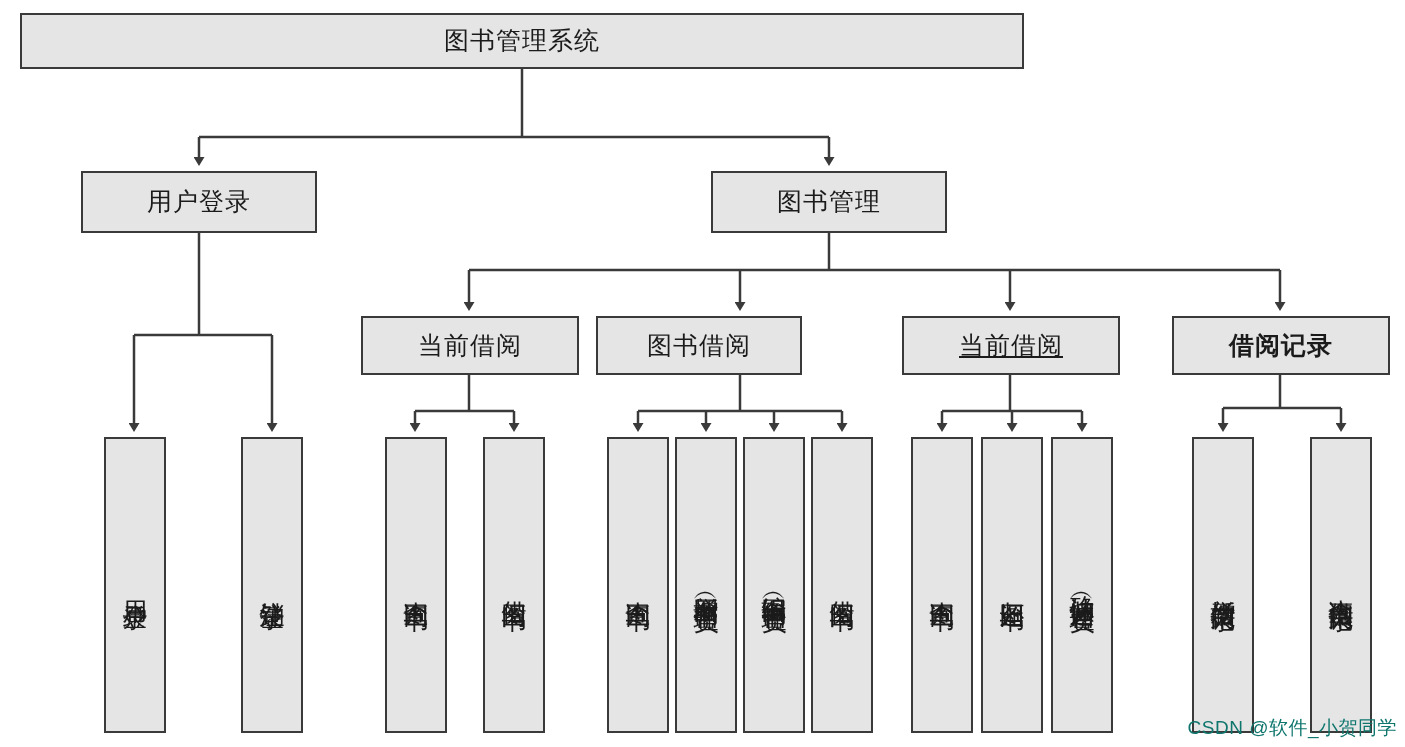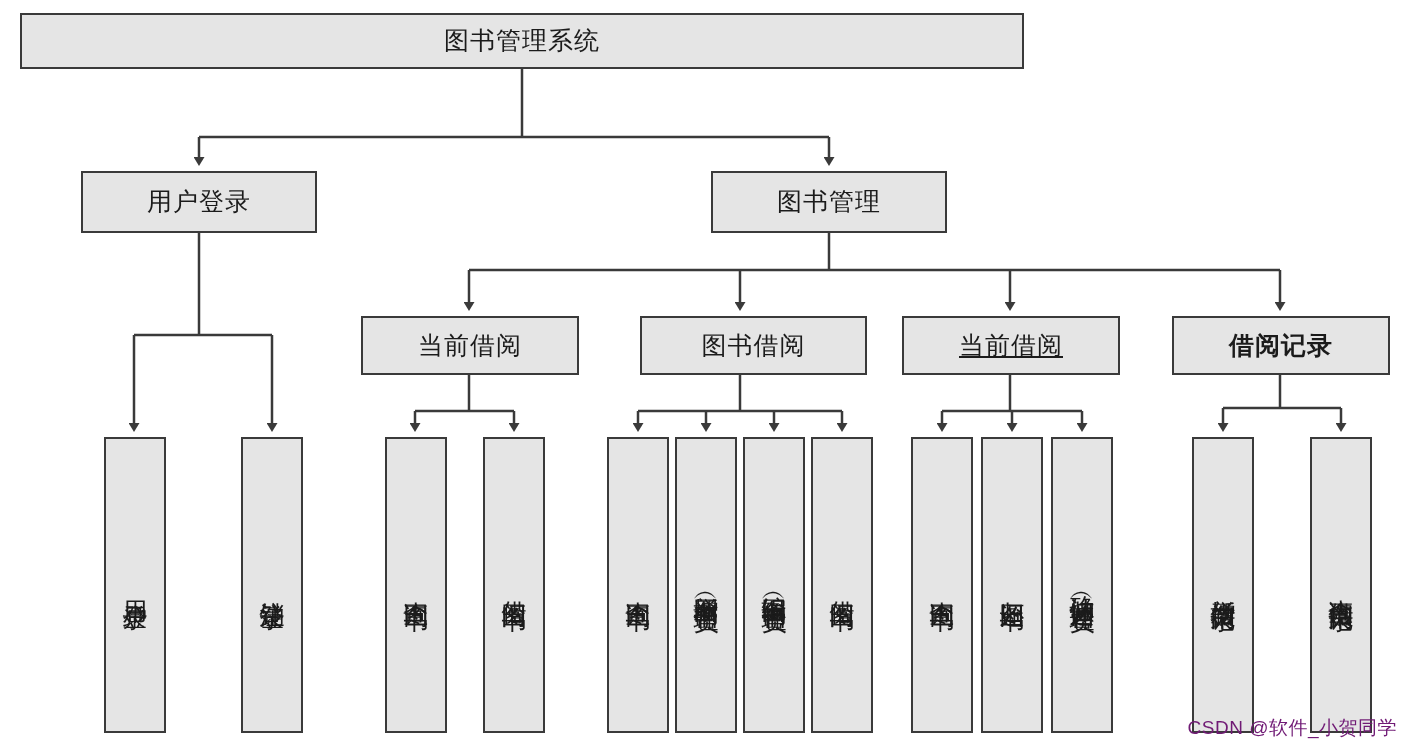--- a/index.html
+++ b/index.html
@@ -47,21 +47,21 @@
     text-orientation: upright;
     white-space: nowrap;
     letter-spacing: 2px;
     padding: 4px 0;
   }
   #watermark {
     position: absolute;
     right: 8px;
     bottom: 6px;
     font-size: 19px;
-    color: #701a75;
+    color: #0f766e;
     white-space: nowrap;
     letter-spacing: 0.5px;
   }
 </style>
 </head>
 <body>
 
 <div id="canvas">
 
   <svg id="edges" viewBox="0 0 1405 747" width="1405" height="747" xmlns="http://www.w3.org/2000/svg">
@@ -121,21 +121,21 @@
   <div class="node horiz" style="left:81px;top:171px;width:236px;height:62px;">
     <span>用户登录</span>
   </div>
   <div class="node horiz" style="left:711px;top:171px;width:236px;height:62px;">
     <span>图书管理</span>
   </div>
 
   <div class="node horiz" style="left:361px;top:316px;width:218px;height:59px;">
     <span>当前借阅</span>
   </div>
-  <div class="node horiz" style="left:640px;top:316px;width:227px;height:59px;">
+  <div class="node horiz" style="left:596px;top:316px;width:206px;height:59px;">
     <span>图书借阅</span>
   </div>
   <div class="node horiz" style="left:902px;top:316px;width:218px;height:59px;text-decoration:underline;">
     <span>当前借阅</span>
   </div>
   <div class="node horiz" style="left:1172px;top:316px;width:218px;height:59px;font-weight:bold;">
     <span>借阅记录</span>
   </div>
 
   <div class="node vert" style="left:104px;top:437px;width:62px;height:296px;">

